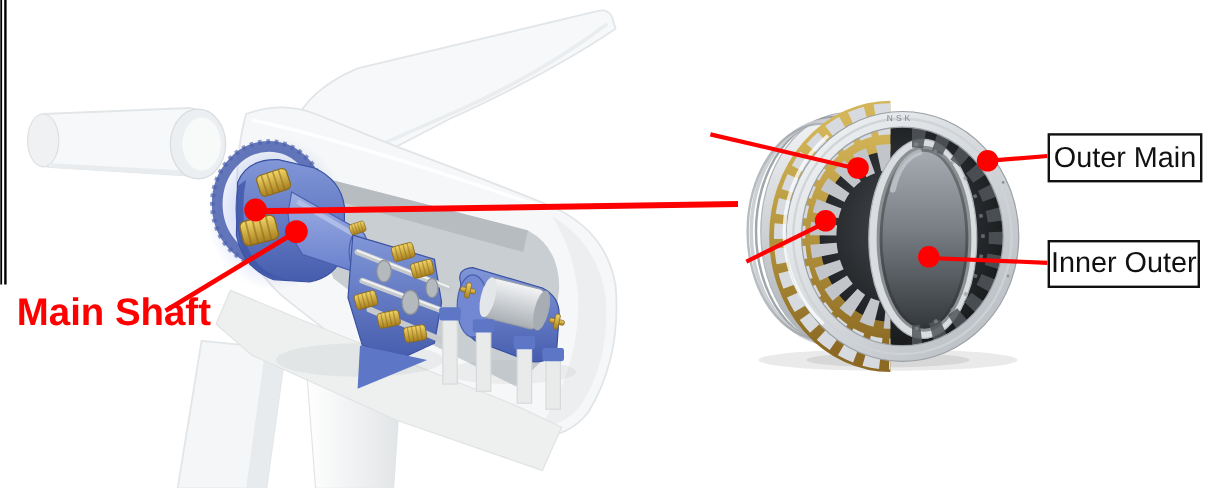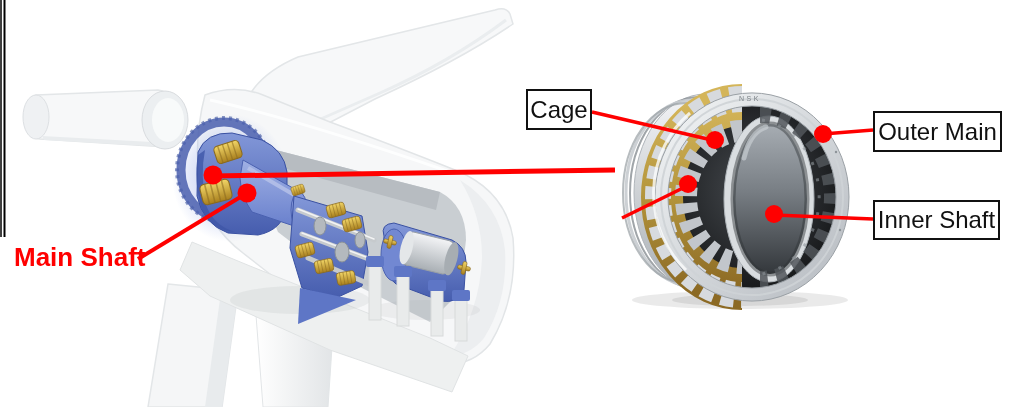--- a/index.html
+++ b/index.html
@@ -12,21 +12,21 @@
     position:absolute;display:flex;align-items:center;justify-content:center;
     background:#ffffff;border:2px solid #111111;color:#111111;
     font-size:24px;line-height:1;box-sizing:border-box;white-space:nowrap;
   }
   .label-cage{left:526px;top:89px;width:66px;height:41px;}
   .label-roller{left:528px;top:205px;width:94px;height:38px;}
   .label-outer{left:873px;top:111px;width:129px;height:41px;}
   .label-inner{left:873px;top:200px;width:127px;height:40px;}
   .label-mainshaft{
     position:absolute;left:14px;top:244px;color:#ff0000;
-    font-size:26px;font-weight:bold;line-height:1;white-space:nowrap;
+    font-size:32px;font-weight:bold;line-height:1;white-space:nowrap;
   }
 </style>
 </head>
 <body>
 
 <div id="canvas">
 
   <svg id="scene" viewBox="0 0 1024 407">
     <defs>
       <linearGradient id="gBlue" x1="0" y1="0" x2="0" y2="1">
@@ -237,16 +237,15 @@
       <circle cx="774" cy="214" r="9"></circle>
     </g>
 
     <g stroke="#000000">
       <line x1="1" y1="0" x2="1" y2="237" stroke-width="1.5"></line>
       <line x1="4.5" y1="0" x2="4.5" y2="237" stroke-width="2"></line>
     </g>
   </svg>
 
   <div class="label-mainshaft">Main Shaft</div>
-  <div class="label-box label-cage">Cage</div>
   <div class="label-box label-outer">Outer Main</div>
-  <div class="label-box label-inner">Inner Shaft</div>
+  <div class="label-box label-inner">Inner Outer</div>
 </div>
 
 </body></html>

